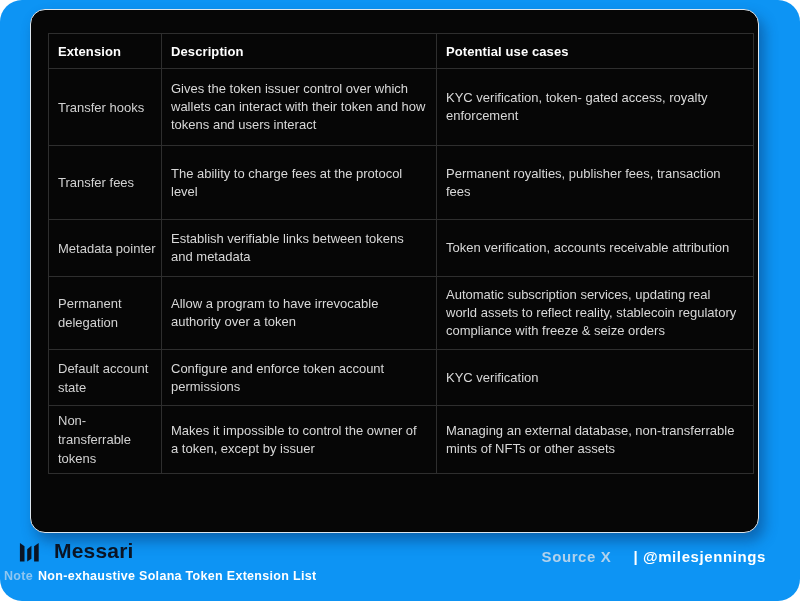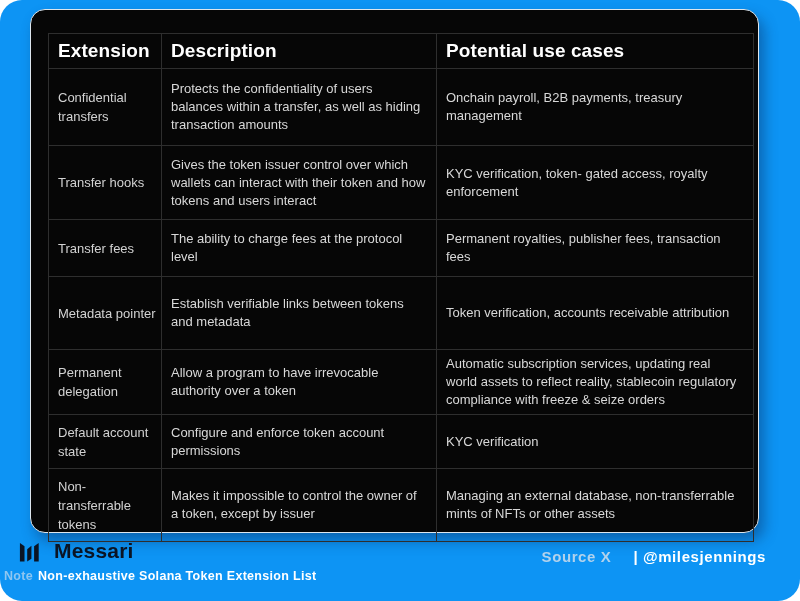--- a/index.html
+++ b/index.html
@@ -18,21 +18,21 @@
   }
   table.ext-table{
     position:absolute;left:17px;top:23px;width:705px;
     border-collapse:collapse;table-layout:fixed;
   }
   .ext-table th,.ext-table td{
     border:1px solid #2e2e2e;text-align:left;vertical-align:middle;
     padding:5px 10px 5px 9px;word-wrap:break-word;
   }
   .ext-table th{
-    color:#ffffff;font-size:19px;font-weight:700;height:28px;
+    color:#ffffff;font-size:13px;font-weight:700;height:28px;
     padding-top:3px;padding-bottom:3px;letter-spacing:0.1px;
   }
   .ext-table td{
     color:#d8d8d8;font-size:13px;line-height:18px;font-weight:400;
   }
   .ext-table td.col-ext{color:#d2d2d2;line-height:19px;padding-right:4px;}
   tbody tr:nth-child(1){height:77px;}
   tbody tr:nth-child(2){height:74px;}
   tbody tr:nth-child(3){height:57px;}
   tbody tr:nth-child(4){height:73px;}
@@ -70,25 +70,20 @@
         <col style="width:317px">
       </colgroup>
       <thead>
         <tr>
           <th>Extension</th>
           <th>Description</th>
           <th>Potential use cases</th>
         </tr>
       </thead>
       <tbody>
-  <tr>
-    <td class="col-ext">Confidential transfers</td>
-    <td class="col-desc">Protects the confidentiality of users balances within a transfer, as well as hiding transaction amounts</td>
-    <td class="col-use">Onchain payroll, B2B payments, treasury management</td>
-  </tr>
 
   <tr>
     <td class="col-ext">Transfer hooks</td>
     <td class="col-desc">Gives the token issuer control over which wallets can interact with their token and how tokens and users interact</td>
     <td class="col-use">KYC verification, token- gated access, royalty enforcement</td>
   </tr>
 
   <tr>
     <td class="col-ext">Transfer fees</td>
     <td class="col-desc">The ability to charge fees at the protocol level</td>

